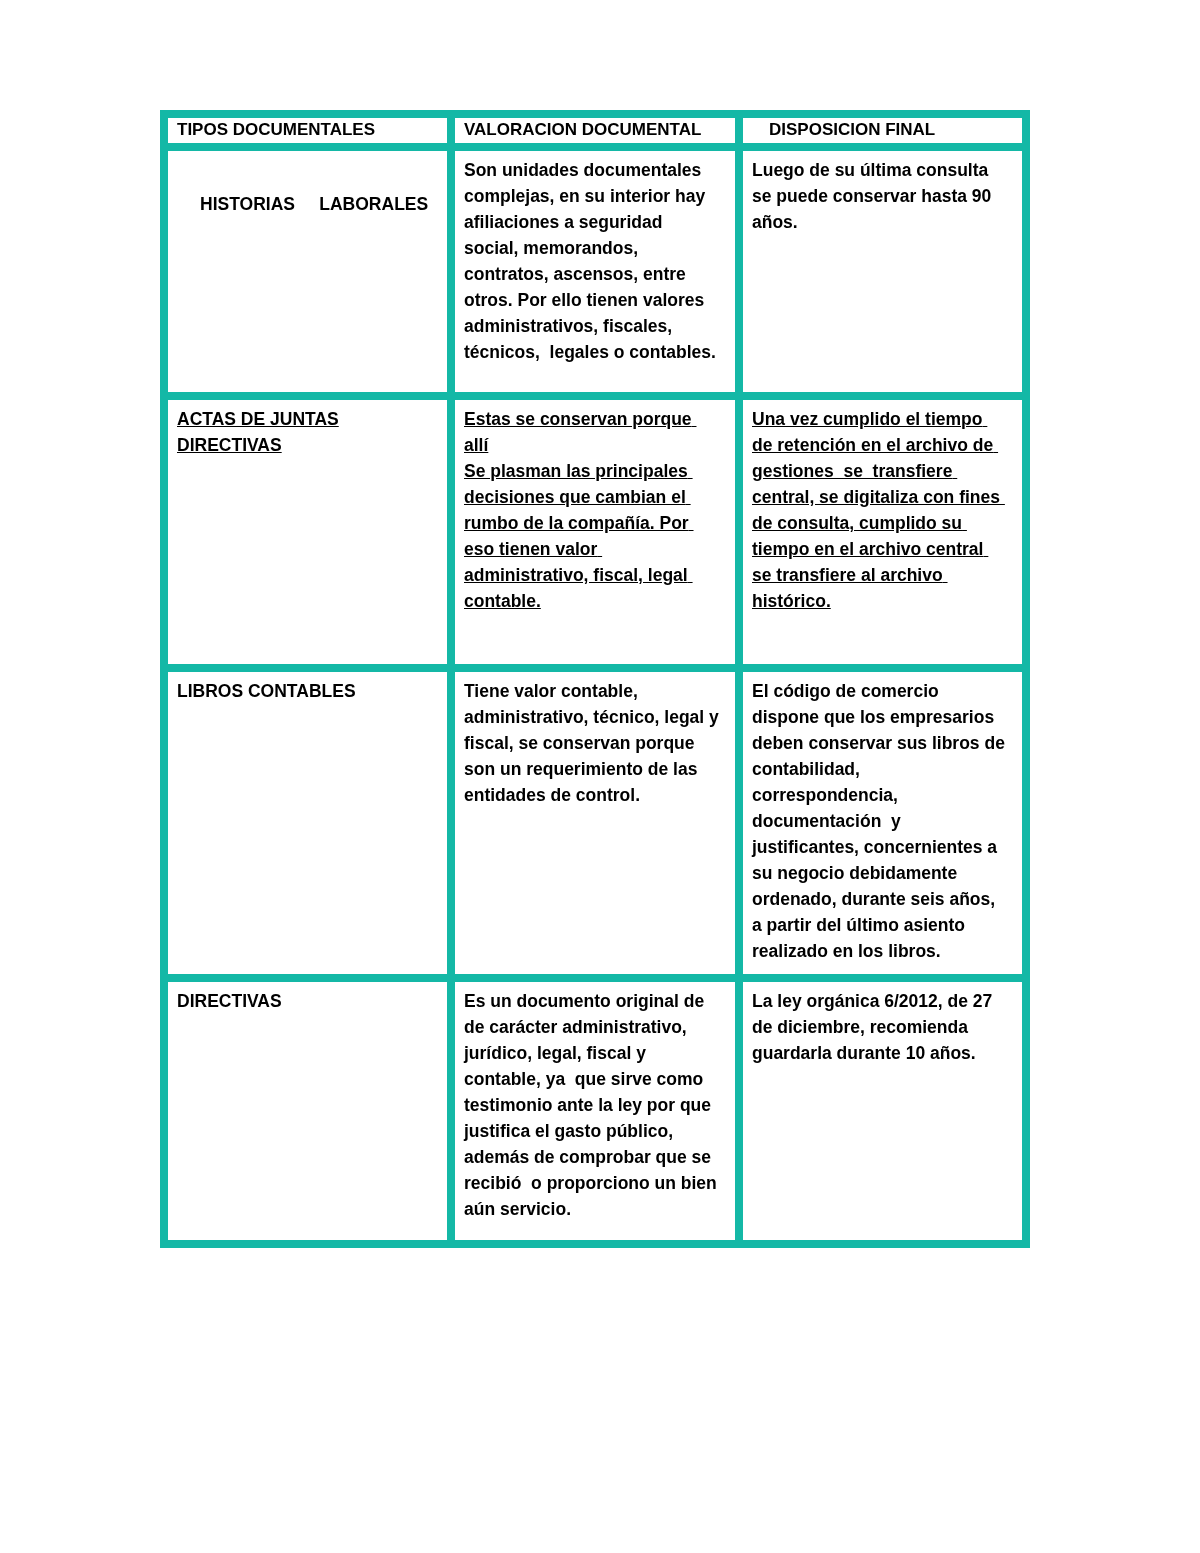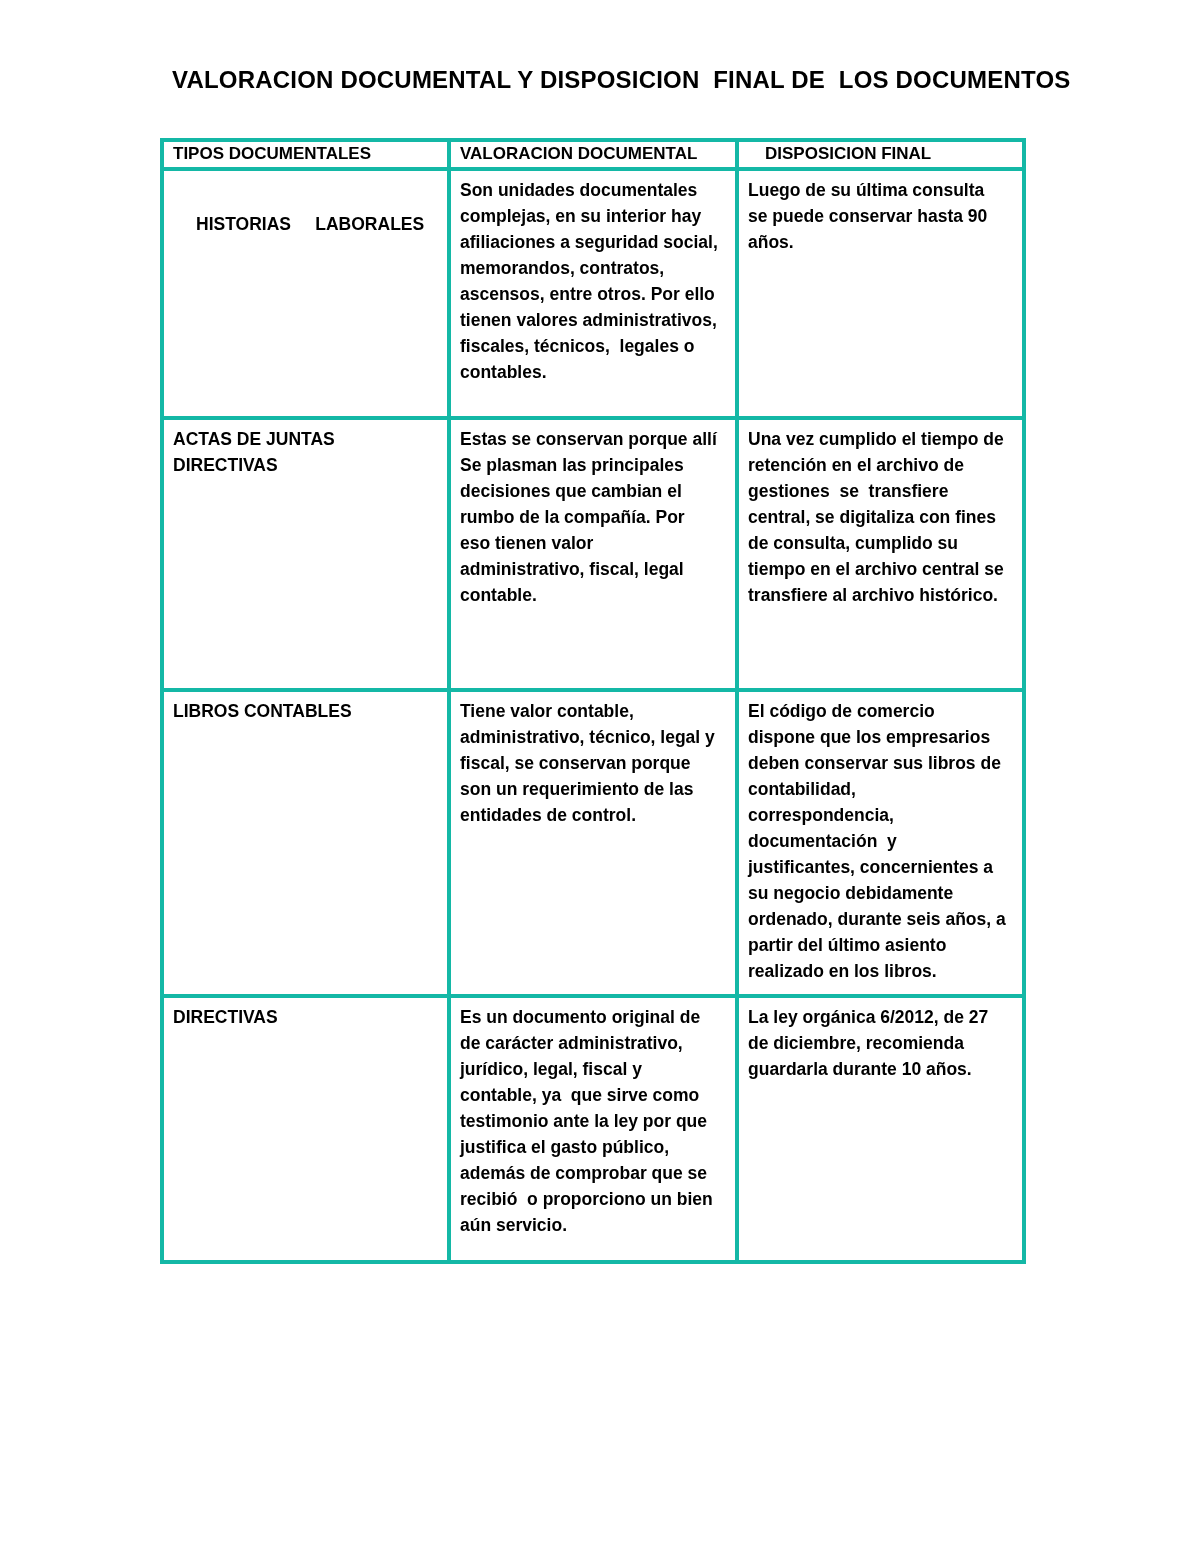--- a/index.html
+++ b/index.html
@@ -26,49 +26,48 @@
   table.doc {
     border-collapse: collapse;
     table-layout: fixed;
     width: 862px;
     margin: 44px 0 0 160px;
   }
   col.c1 { width: 287px; }
   col.c2 { width: 288px; }
   col.c3 { width: 287px; }
   th, td {
-    border: 4px solid #14b8a6;
+    border: 8px solid #14b8a6;
     font-weight: bold;
     text-align: left;
     vertical-align: top;
   }
   th {
     font-size: 17px;
     padding: 2px 8px 3px 9px;
     white-space: pre-wrap;
   }
   th.h3 { padding-left: 26px; }
   td {
     font-size: 17.5px;
     line-height: 26px;
     padding: 6px 16px 10px 9px;
     white-space: pre-wrap;
   }
   tr.r1 { height: 249px; }
-  tr.r2 { height: 272px; }
+  tr.r2 { height: 272px; text-decoration: underline; }
   tr.r3 { height: 290px; }
   tr.r4 { height: 266px; }
   tr.r1 td.tipo { padding-top: 40px; padding-left: 32px; }
 </style>
 </head>
 <body>
 
 <div class="page">
 
-  <h1 class="doc-title">VALORACION DOCUMENTAL Y DISPOSICION  FINAL DE  LOS DOCUMENTOS</h1>
 
   <table class="doc">
     <colgroup>
       <col class="c1">
         <col class="c2">
         <col class="c3">
     </colgroup>
     <thead>
       <tr>
         <th class="h1">TIPOS DOCUMENTALES</th>

